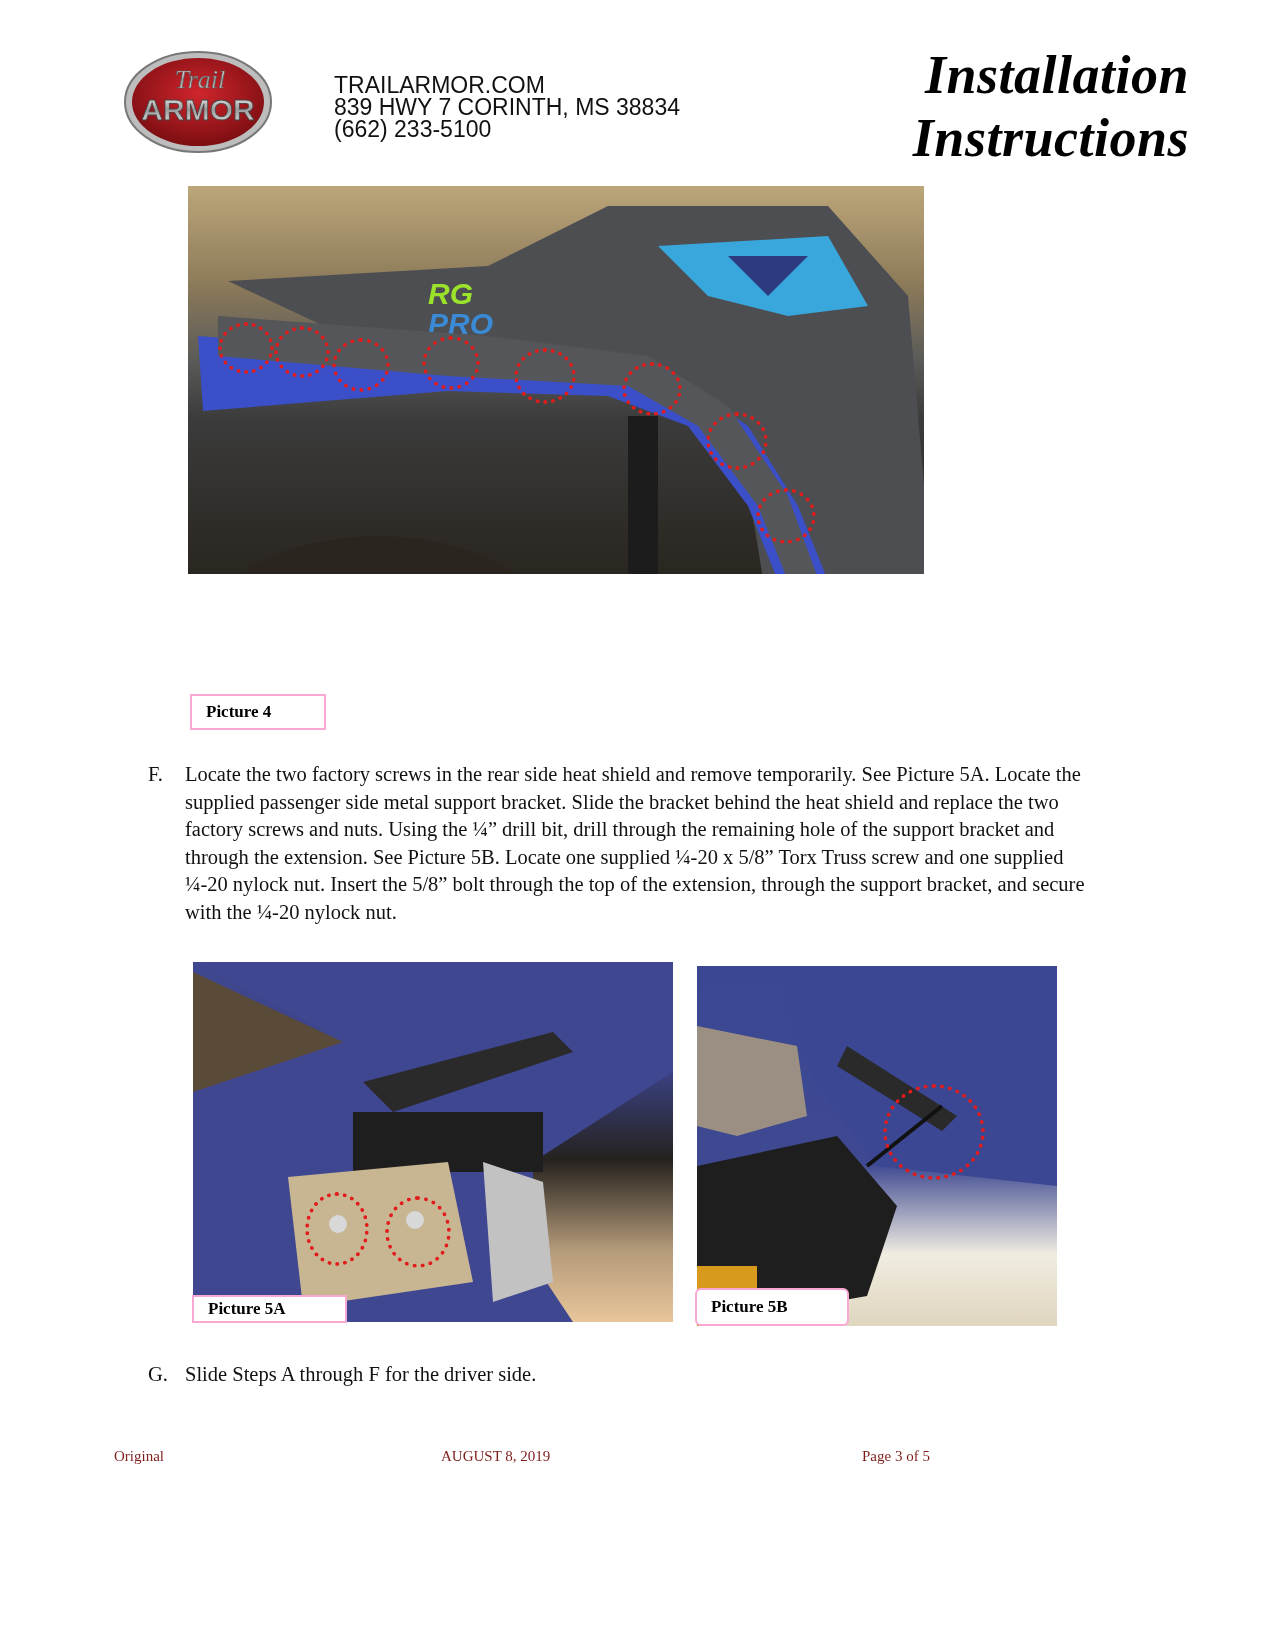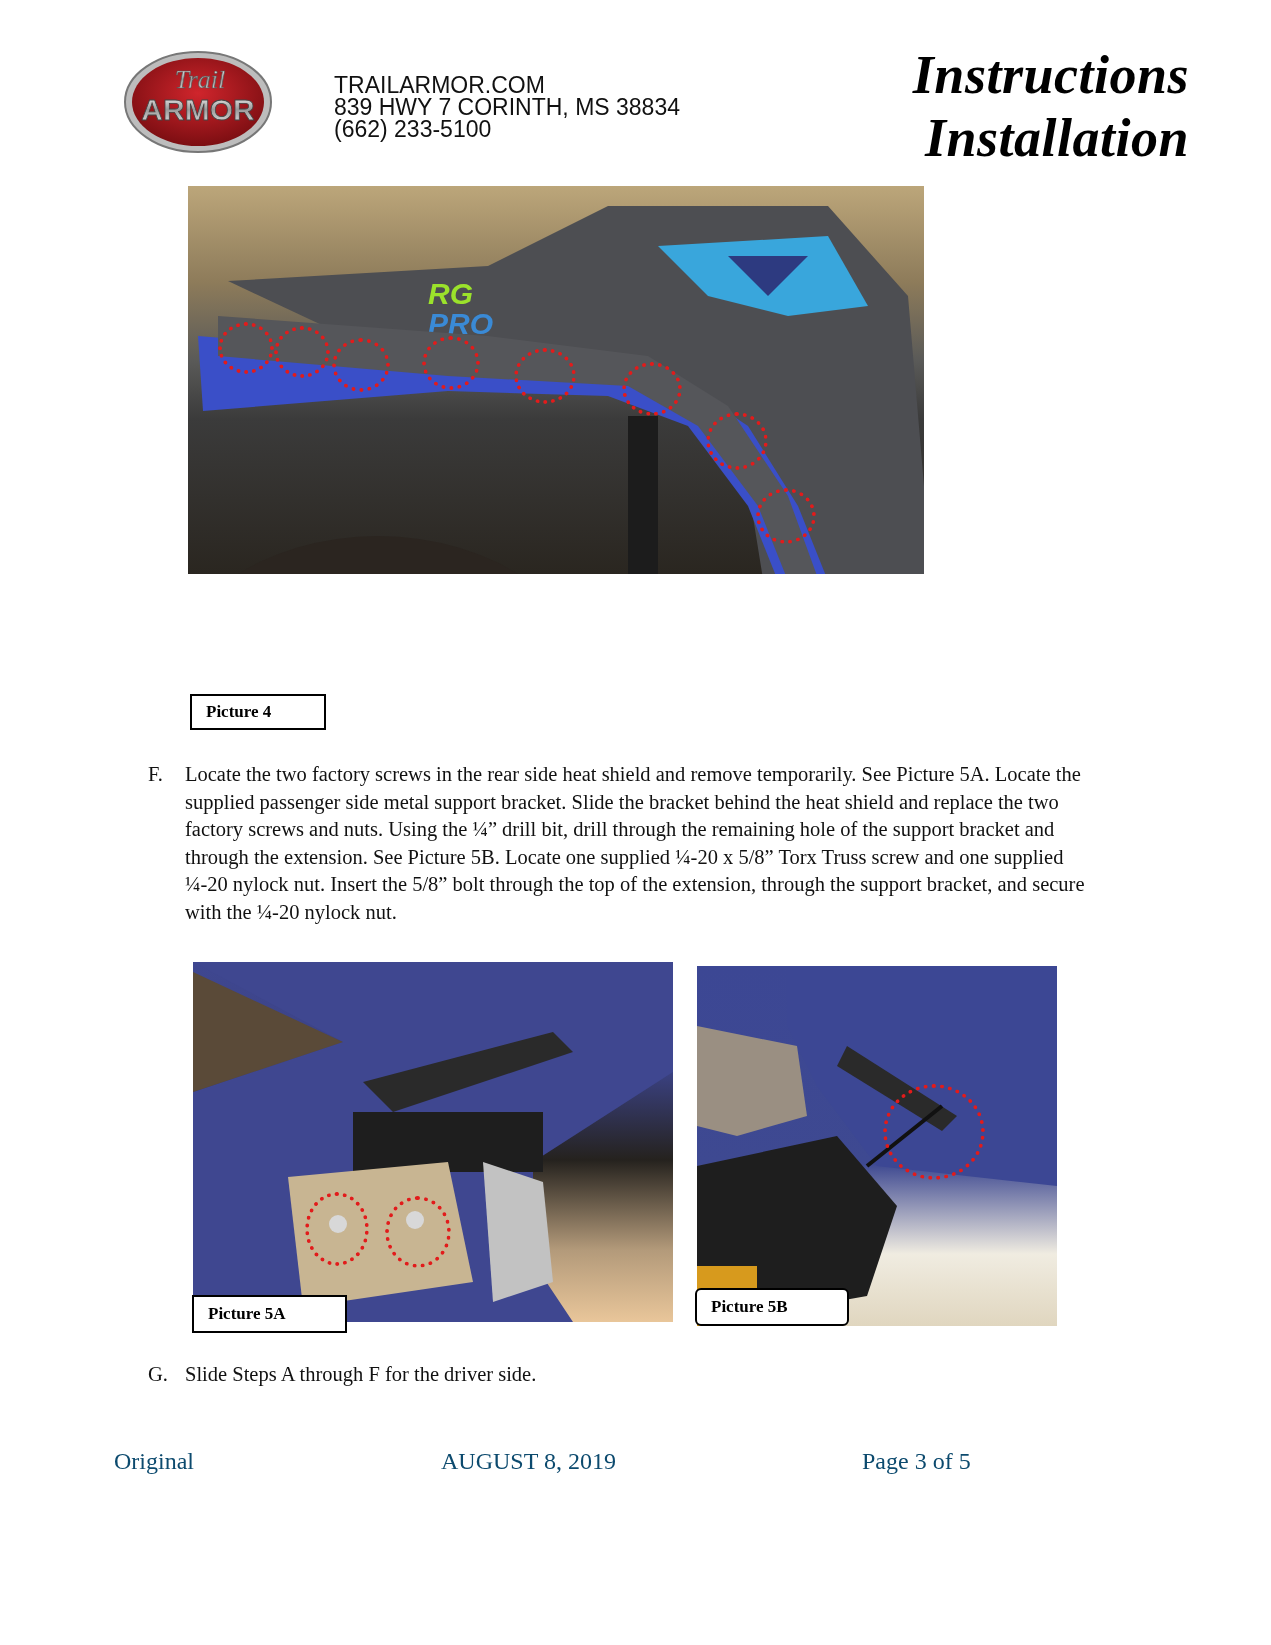--- a/index.html
+++ b/index.html
@@ -13,35 +13,35 @@
 
   
   .photo { overflow:hidden; }
   .p4 { left:188px; top:186px; width:736px; height:388px; background:
         linear-gradient(180deg, #bca67a 0%, #8d7b5a 25%, #5a5a58 45%, #3b3b3b 60%, #2a2620 100%); }
   .p5a { left:193px; top:962px; width:480px; height:360px; background:
         linear-gradient(180deg, #3f4790 0%, #3b4284 30%, #25221e 55%, #b39a7a 80%, #e9c69a 100%); }
   .p5b { left:697px; top:966px; width:360px; height:360px; background:
         linear-gradient(180deg, #3c4794 0%, #3e4991 55%, #f0ece1 80%, #e0d6bf 100%); }
 
-  .caption { background:#fff; border:2px solid #000000; font-family:"Liberation Serif", serif; font-weight:bold; font-size:17px; padding-left:14px; box-sizing:border-box; display:flex; align-items:center; }
+  .caption { background:#fff; border:2px solid #f9a8d4; font-family:"Liberation Serif", serif; font-weight:bold; font-size:17px; padding-left:14px; box-sizing:border-box; display:flex; align-items:center; }
   .cap4 { left:190px; top:694px; width:136px; height:36px; }
-  .cap5a { left:192px; top:1295px; width:155px; height:38px; }
+  .cap5a { left:192px; top:1295px; width:155px; height:28px; }
   .cap5b { left:695px; top:1288px; width:154px; height:38px;border-radius:6px; }
 
   .circle { position:absolute; border:4px dotted #e21b1b; border-radius:50%; box-sizing:border-box; }
 
   
   .step { font-size:20.5px; line-height:27.5px; color:#111; }
   .stepF { left:148px; top:761px; width:950px; }
   .stepG { left:148px; top:1361px; width:900px; }
   .letter { position:absolute; left:0; top:0; }
   .body-text { margin-left:37px; }
 
-  .footer { top:1448px; font-size:24px; color:#0c4a6e; }
+  .footer { top:1448px; font-size:15px; color:#7f1d1d; }
   .f-left { left:114px; }
   .f-mid { left:441px; }
   .f-right { left:862px; }
 </style>
 </head>
 <body>
 
 <div class="abs logo">
   <svg width="152" height="108" viewBox="0 0 152 108">
     <defs>
@@ -62,22 +62,22 @@
   </svg>
 </div>
 
 <div class="abs contact">
   <div>TRAILARMOR.COM</div>
   <div>839 HWY 7 CORINTH, MS 38834</div>
   <div>(662) 233-5100</div>
 </div>
 
 <div class="abs title">
+  <div>Installation</div>
   <div>Instructions</div>
-  <div>Installation</div>
 </div>
 
 <div class="abs photo p4">
   <svg width="736" height="548" viewBox="0 0 736 548" style="position:absolute;left:0;top:0">
 
     <path d="M40 95 L300 80 L420 20 L640 20 L720 110 L736 300 L736 548 L600 548 L560 300 L470 180 L200 170 Z" fill="#4d4e52"></path>
 
     <path d="M470 60 L640 50 L680 120 L600 130 L520 110 Z" fill="#39a6dc"></path>
     <path d="M540 70 L620 70 L580 110 Z" fill="#2d3a80"></path>
 

